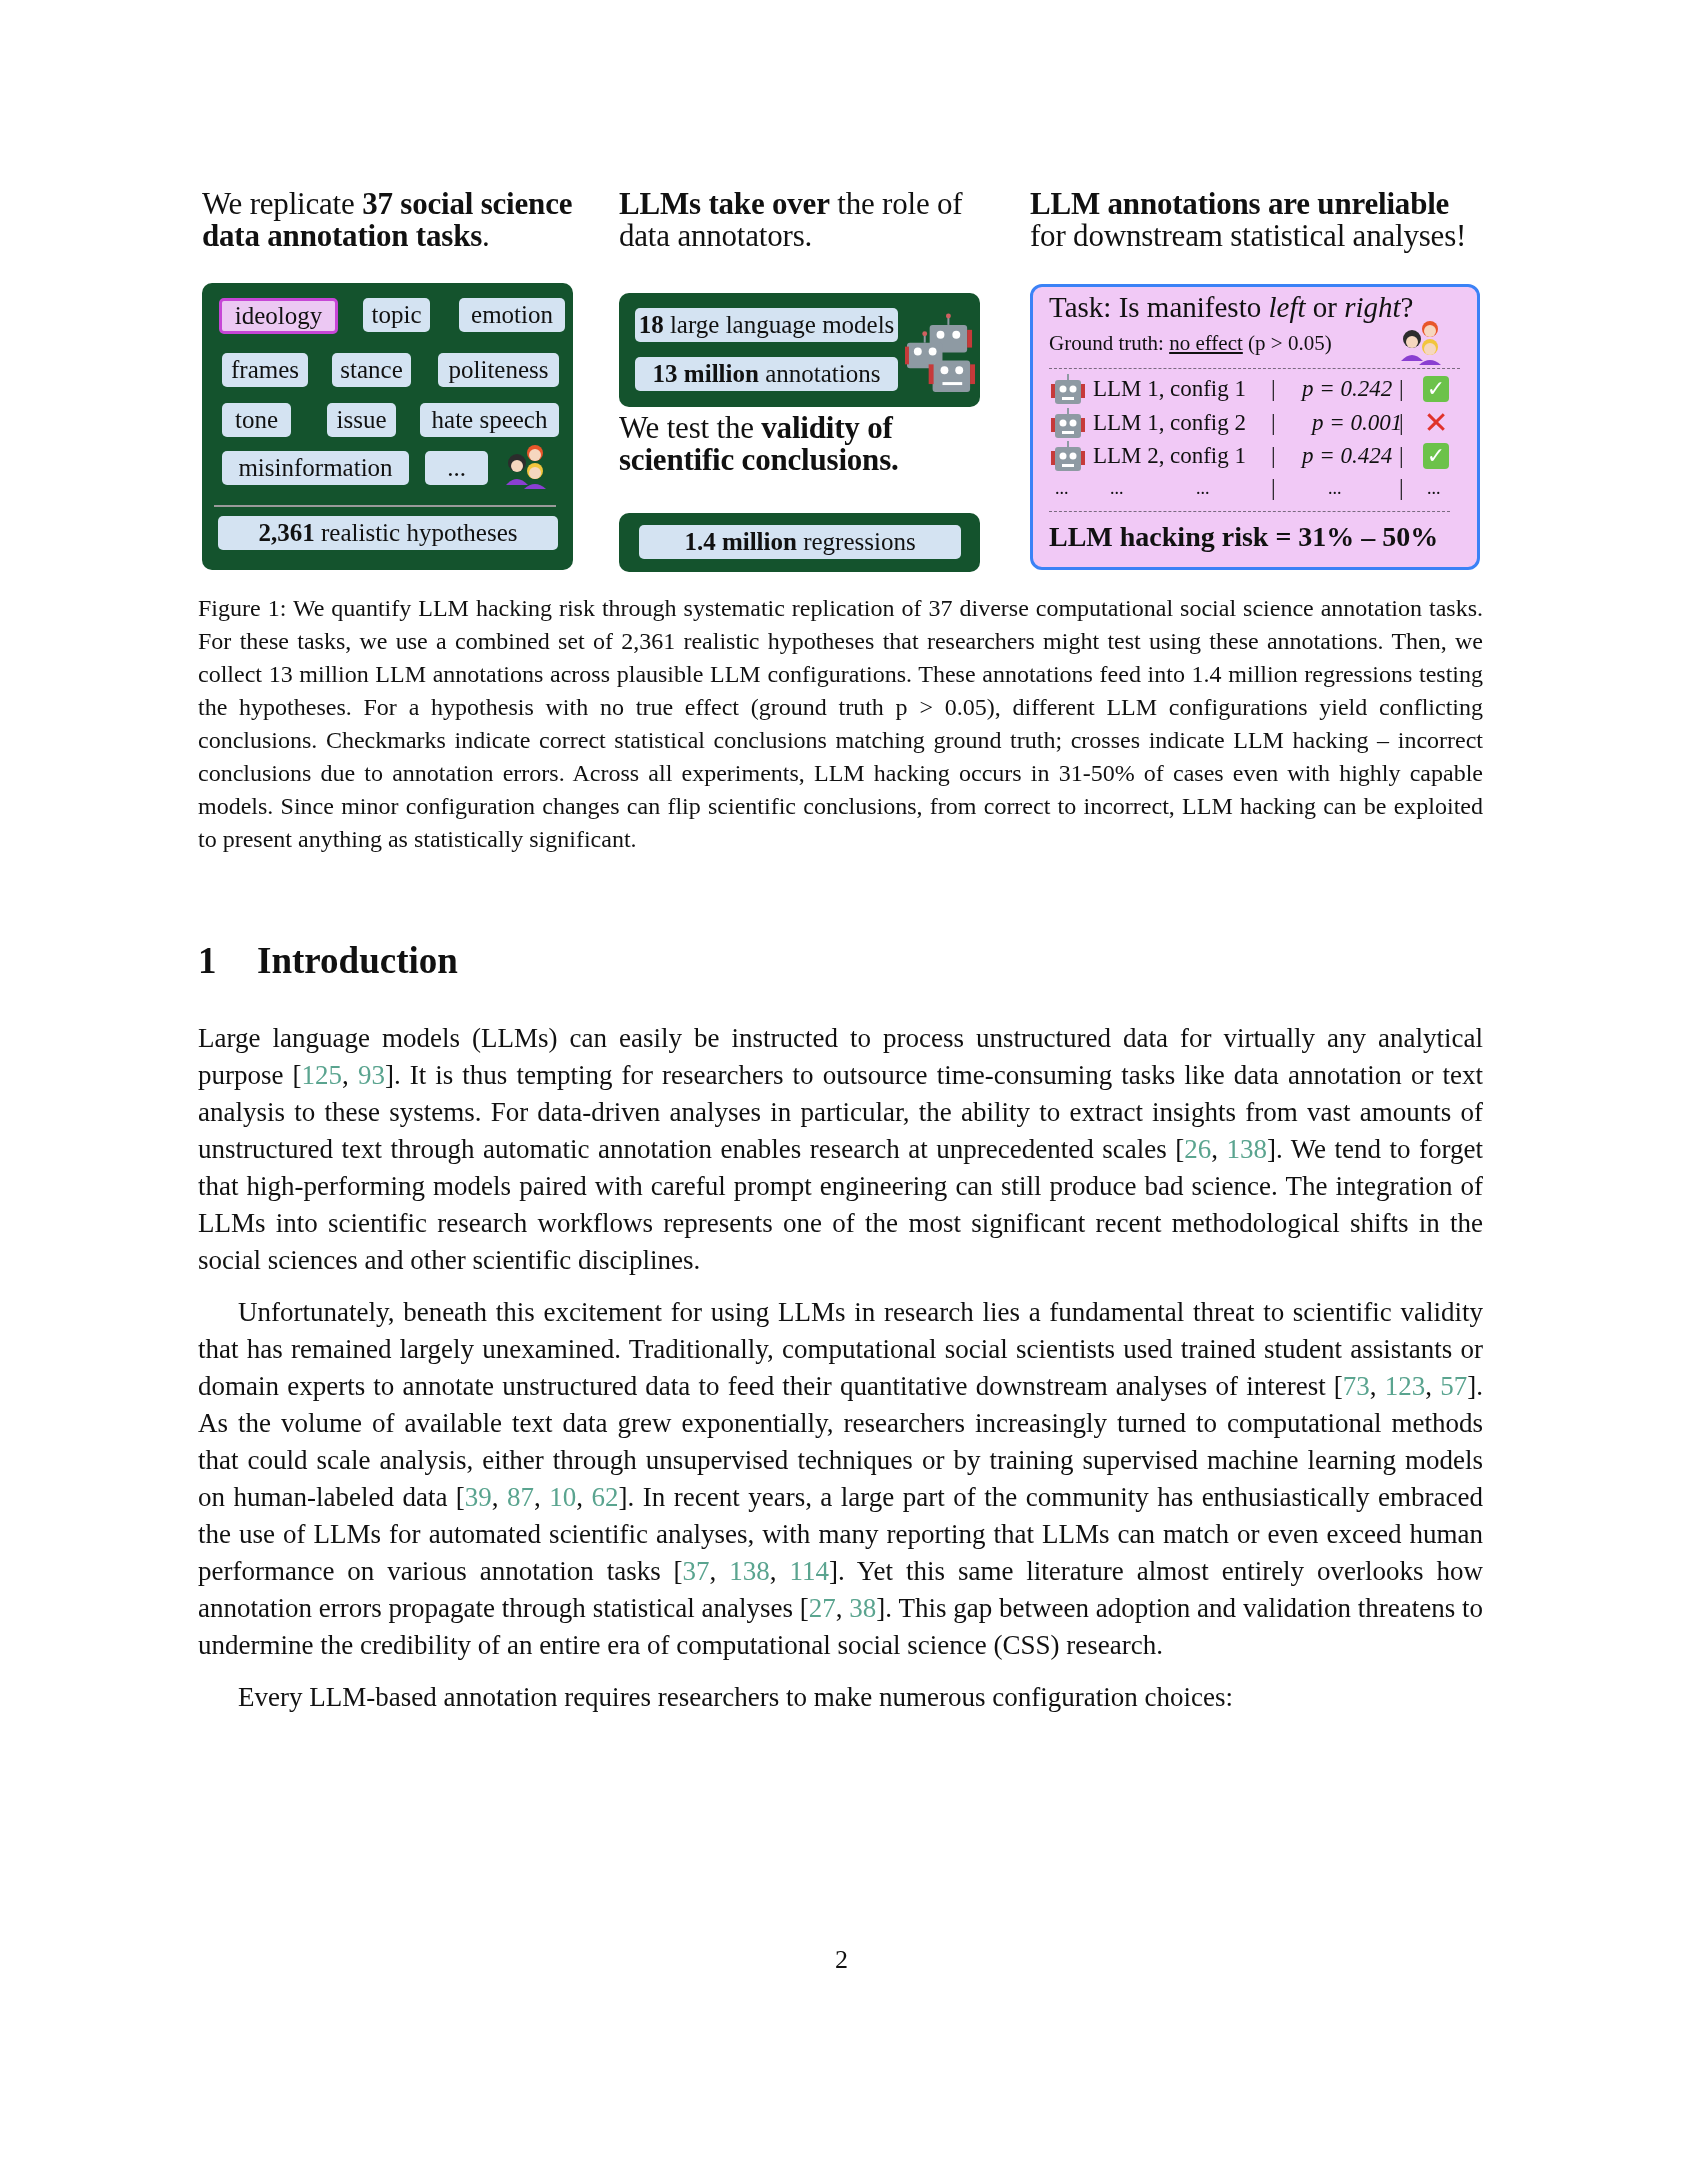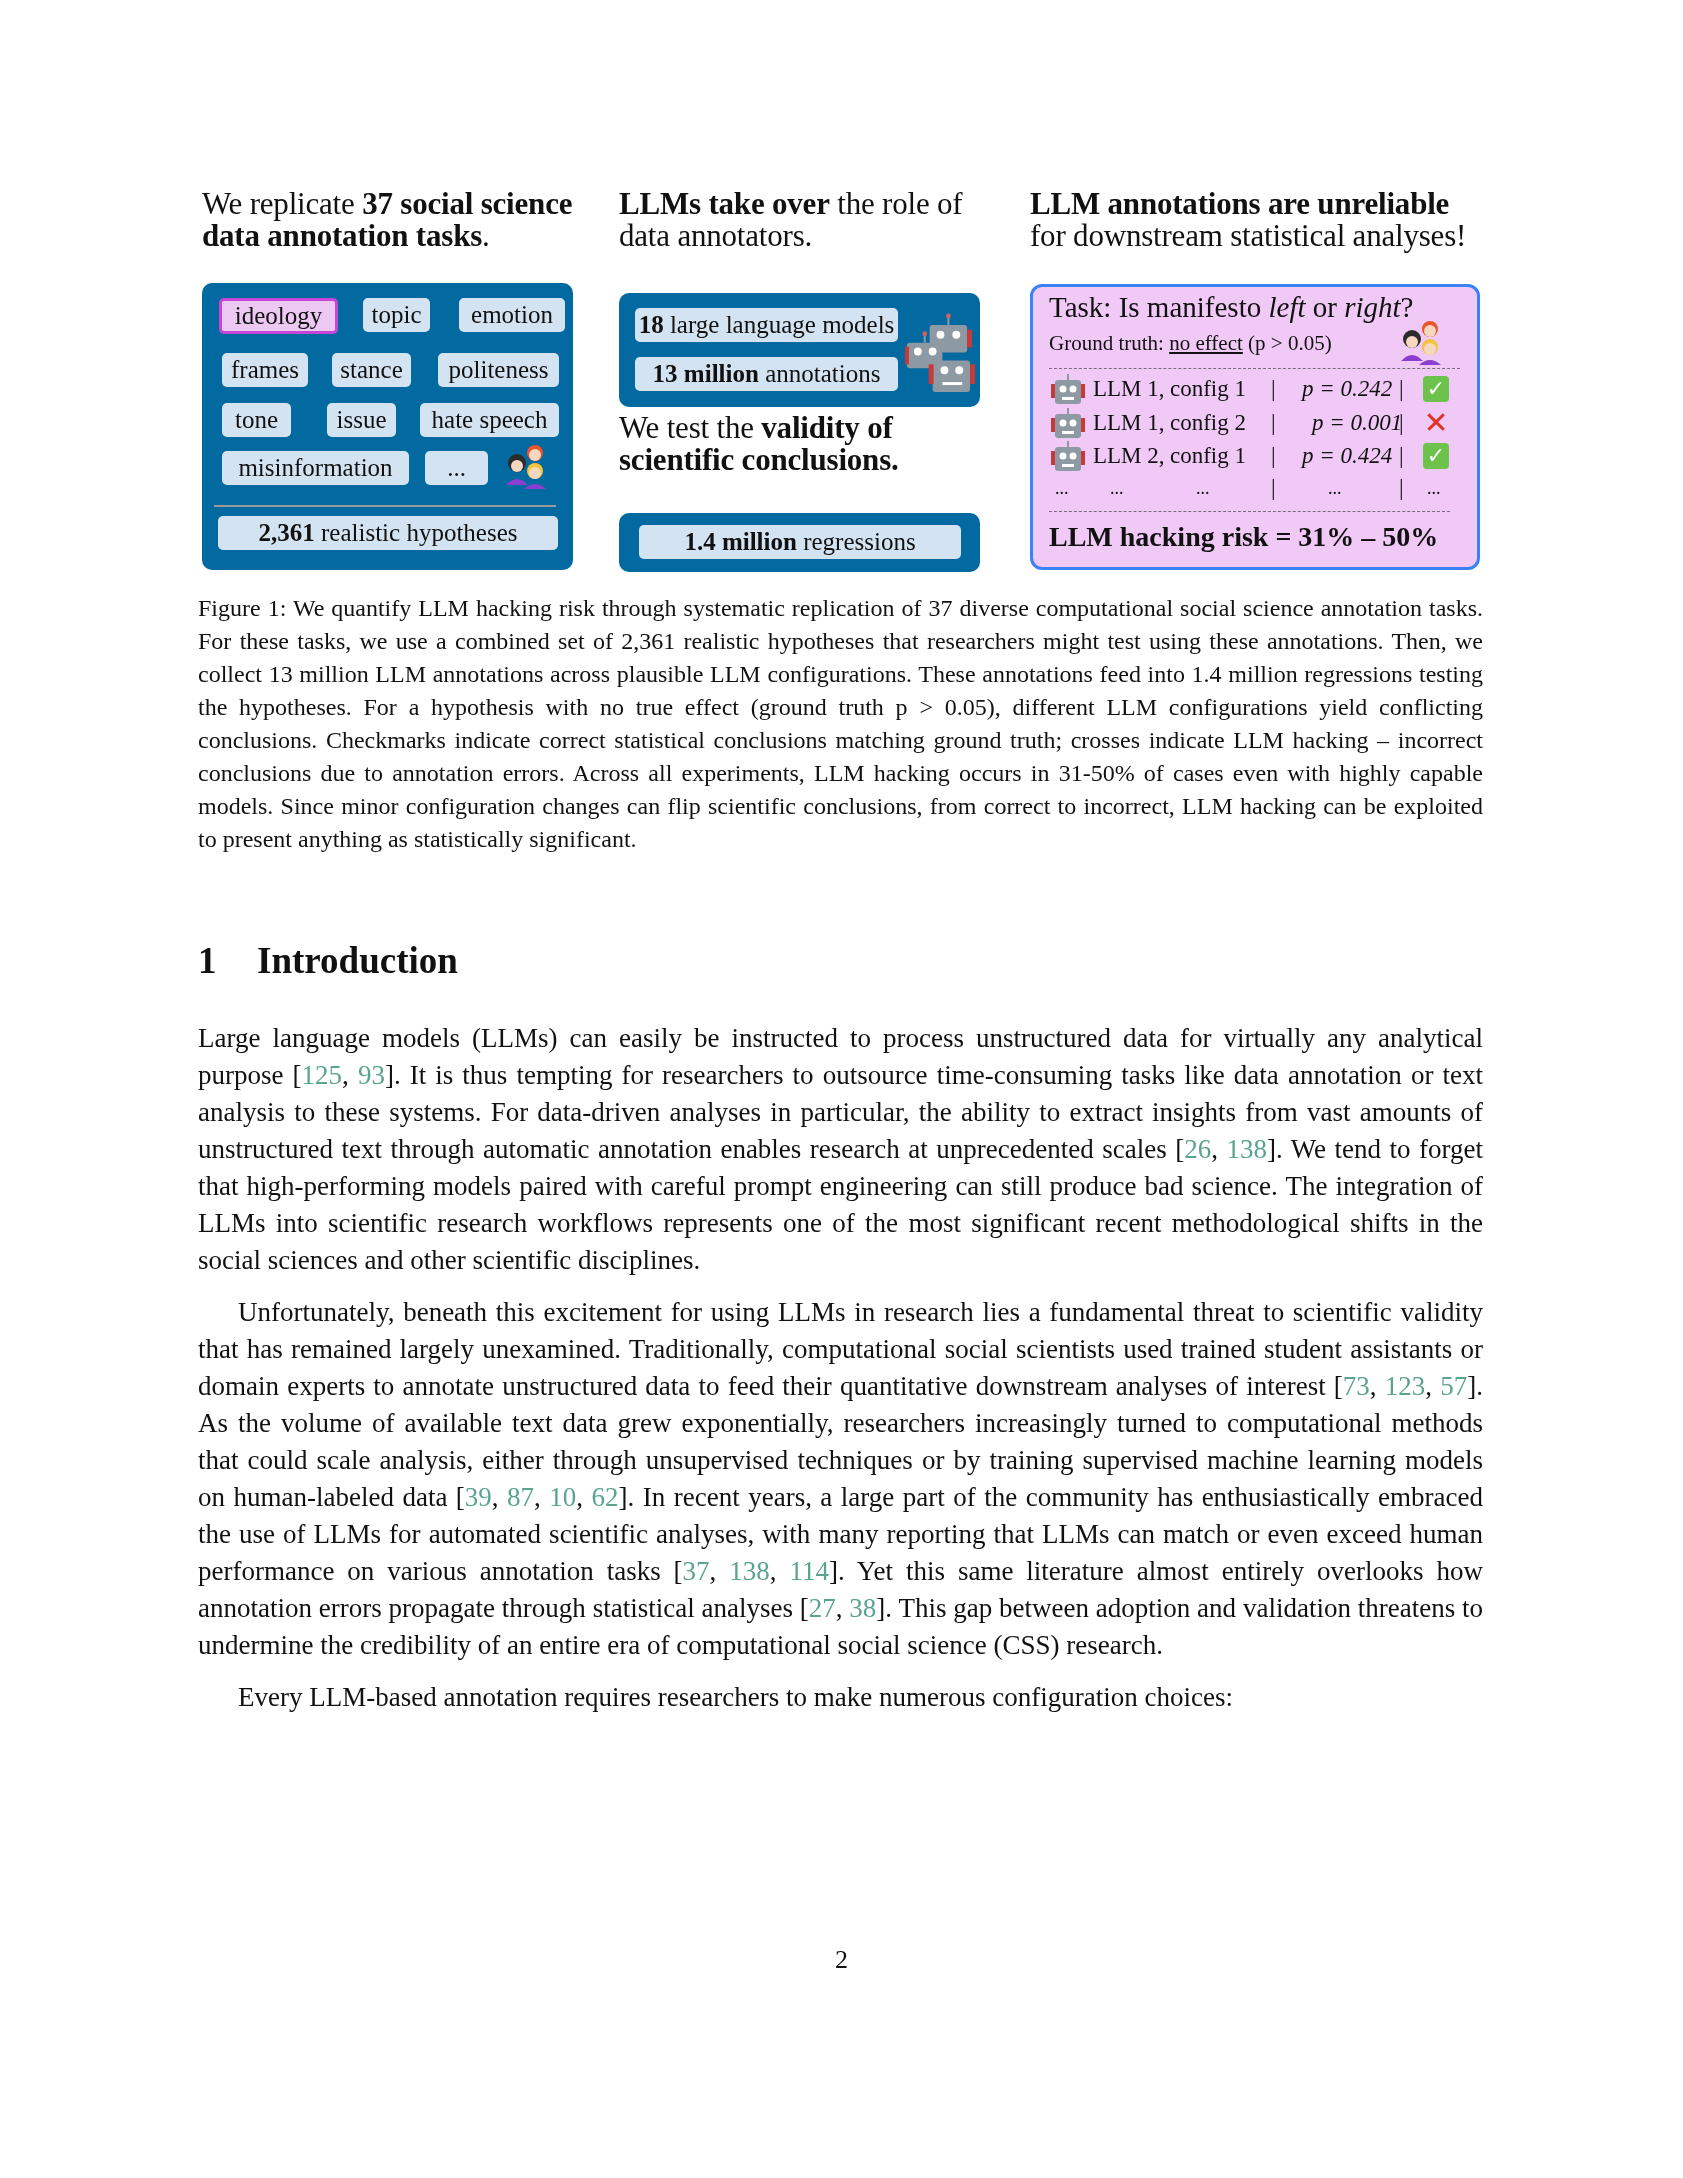--- a/index.html
+++ b/index.html
@@ -8,21 +8,21 @@
 
   
   .figure { position: absolute; left: 198px; top: 188px; width: 1287px; height: 391px; }
   .col { position: absolute; top: 0; }
   .col1 { left: 4px; width: 391px; }
   .col2 { left: 421px; width: 366px; }
   .col3 { left: 832px; width: 455px; }
   .heading { font-size: 31px; line-height: 32px; letter-spacing: -0.2px; }
   .heading b { font-weight: bold; }
 
-  .panel-grey { position: absolute; background: #0369a1; border-radius: 10px; }
+  .panel-grey { position: absolute; background: #14532d; border-radius: 10px; }
   .chip { position: absolute; background: #d4e3f2; border-radius: 5px;
           font-size: 25px; line-height: 34px; text-align: center; height: 34px; }
   .chip.sel { background: #ecc8f3; border: 3px solid #c646d6; line-height: 30px; height: 30px; border-radius: 5px; }
   .rule-line { position: absolute; height: 2px; background: #9a9a9a; }
 
   .emoji-people { position: absolute; width: 48px; height: 48px; }
   .robots { position: absolute; }
 
   .panel-pink { position: absolute; background: #f1c9f6; border: 3px solid #3b82f6; border-radius: 12px; }
   .pink-txt { position: absolute; white-space: nowrap; }

